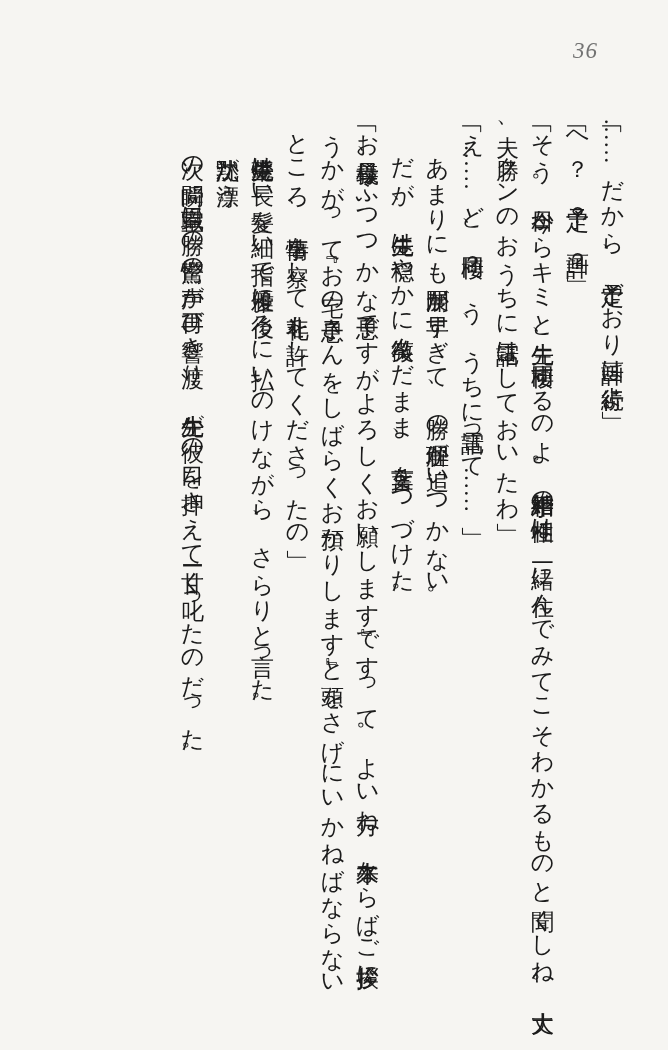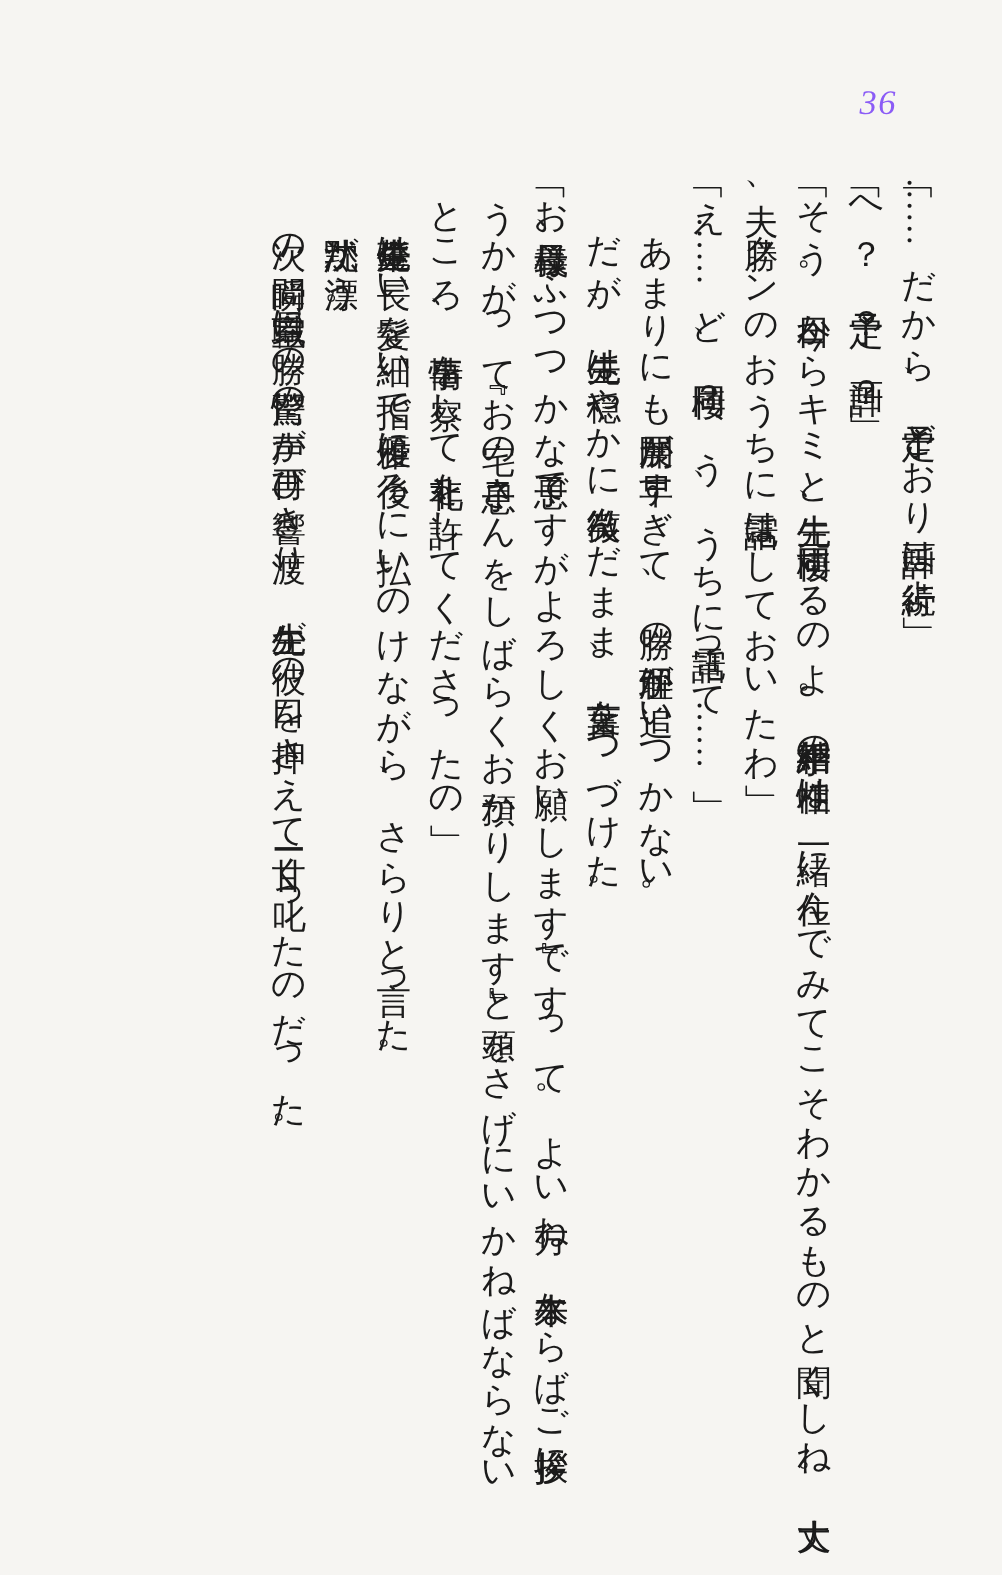--- a/index.html
+++ b/index.html
@@ -9,25 +9,25 @@
   .page {
     position: relative;
     width: 668px;
     height: 1050px;
     background: #f6f5f2;
     overflow: hidden;
     font-family: "Liberation Serif", "DejaVu Serif", serif;
   }
   .page-number {
     position: absolute;
-    top: 56px;
+    top: 38px;
     left: 573px;
     font-size: 23px;
     font-style: italic;
-    color: #8b5cf6;
+    color: #737373;
     letter-spacing: 1px;
   }
   .text-block {
     position: absolute;
     top: 118px;
     right: 38px;
     height: 878px;
     writing-mode: vertical-rl;
     text-orientation: mixed;
     font-size: 23px;

